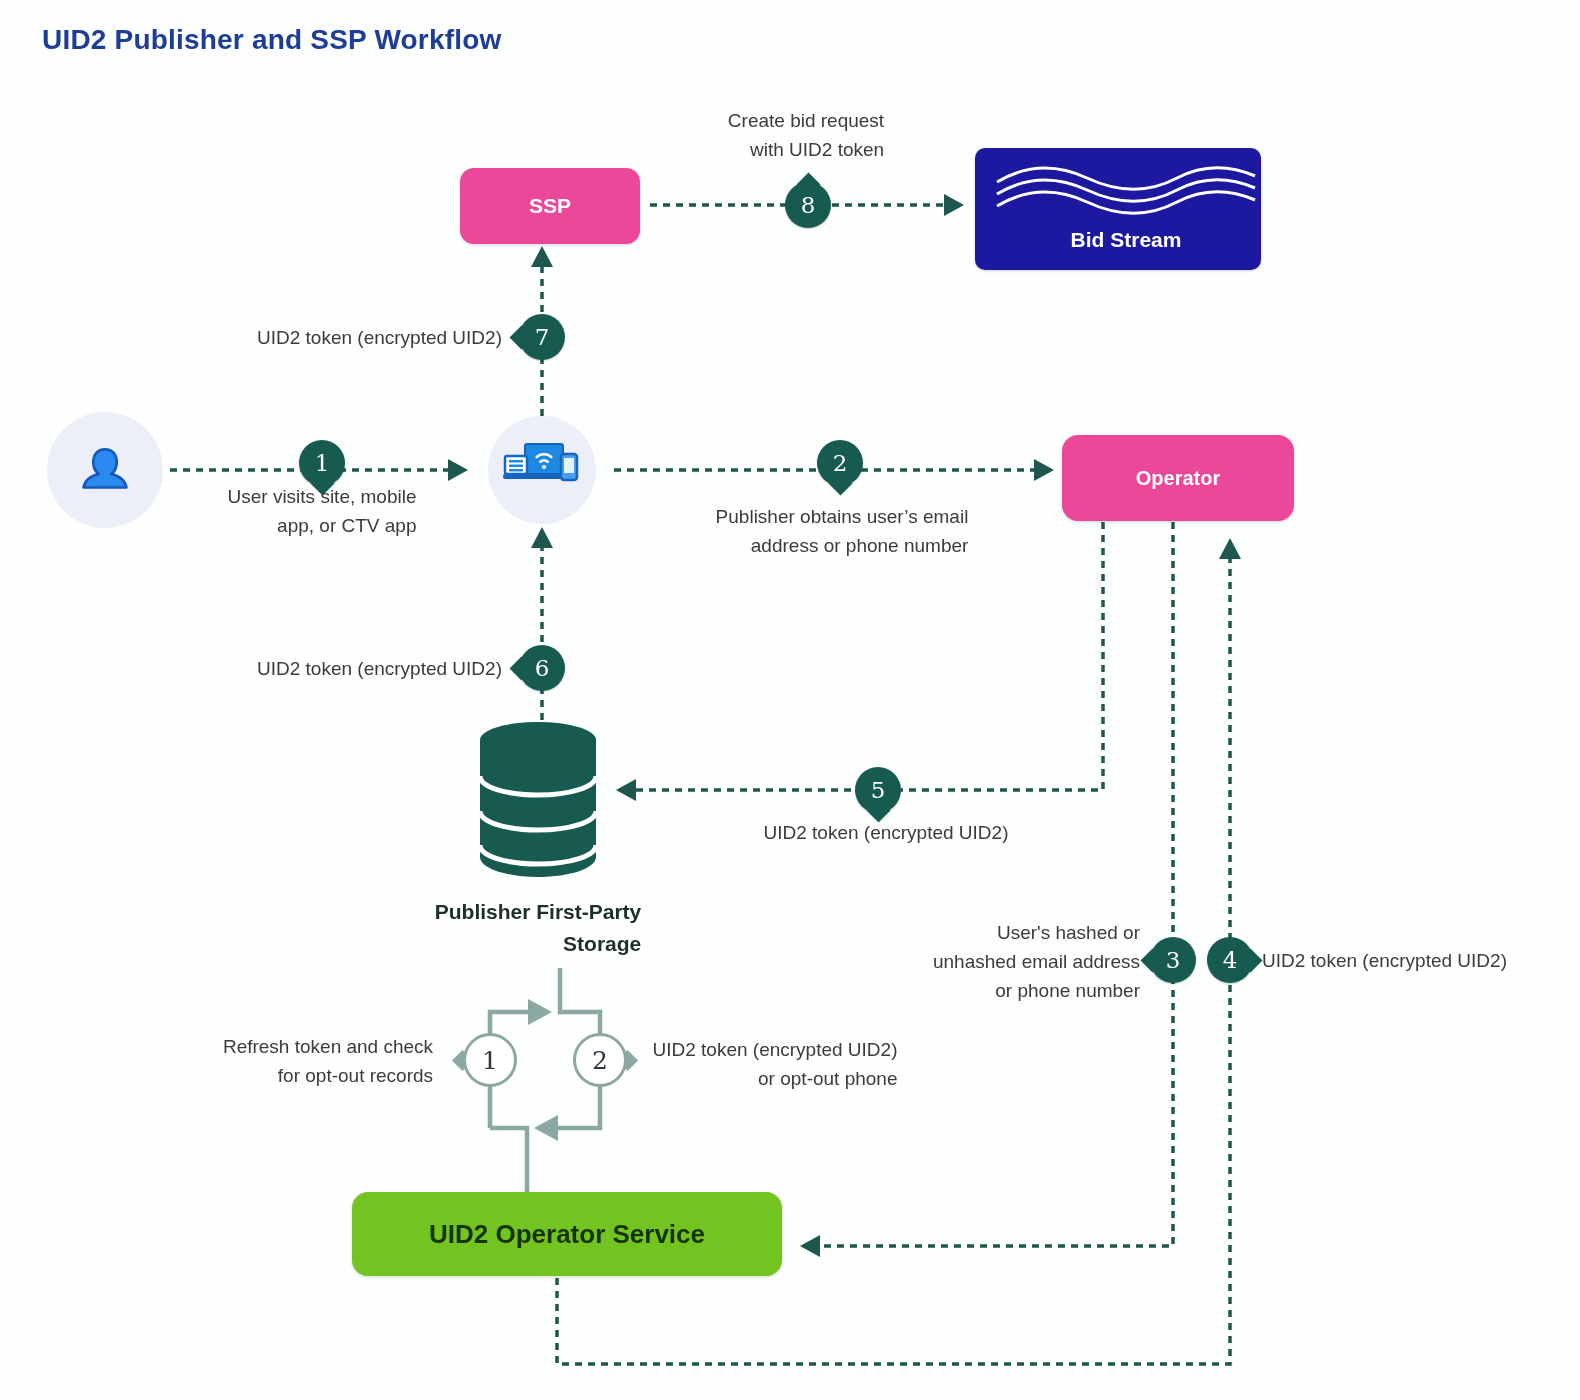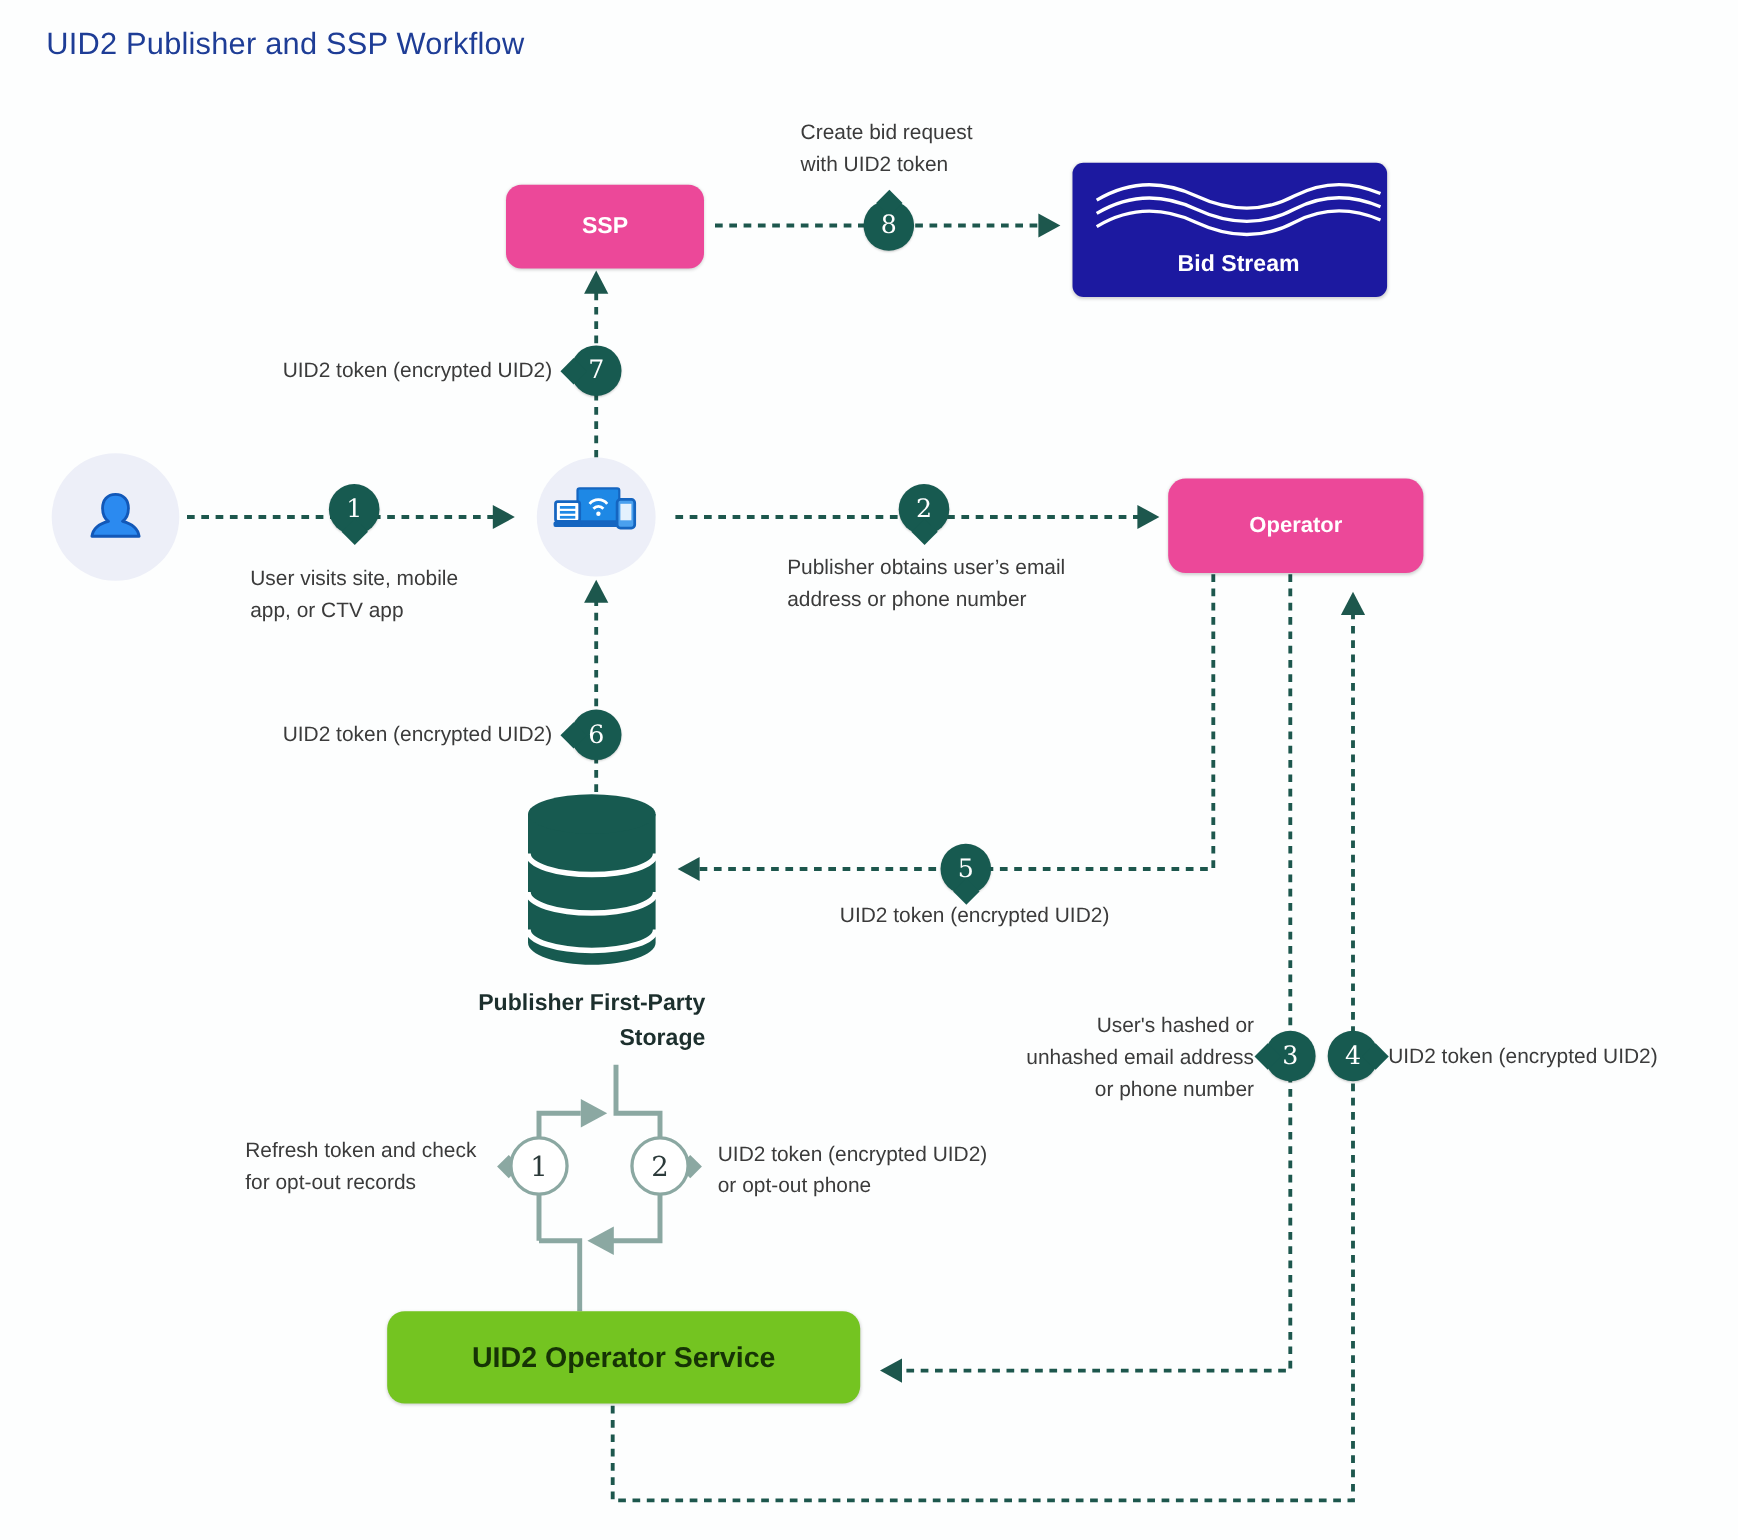--- a/index.html
+++ b/index.html
@@ -1,18 +1,18 @@
 <!DOCTYPE html>
 <html><head>
 <meta charset="utf-8">
 <style>
   html,body{margin:0;padding:0;background:#ffffff;}
   .stage{position:relative;width:1580px;height:1400px;background:#fdfefe;overflow:hidden;
          font-family:"Liberation Sans",sans-serif;}
-  .title{position:absolute;left:42px;top:24px;font-size:28px;font-weight:normal;color:#1e3d96;letter-spacing:.2px;}
+  .title{position:absolute;left:42px;top:24px;font-size:28px;font-weight:bold;color:#1e3d96;letter-spacing:.2px;}
 
   
   .node{position:absolute;display:flex;align-items:center;justify-content:center;
         color:#fff;font-weight:bold;font-size:21px;border-radius:14px;box-shadow:0 1px 3px rgba(0,0,0,.18);}
   .teal{background:#ec4899;}
   .navy{background:#1c19a0;flex-direction:column;justify-content:flex-start;padding-left:16px;}
   .green{background:#74c421;color:#163305;font-size:26px;border-radius:16px;}
 
   
   .icircle{position:absolute;border-radius:50%;background:#edeff8;display:flex;align-items:center;justify-content:center;}
@@ -26,21 +26,21 @@
   .pin::after{content:"";position:absolute;width:17px;height:17px;background:inherit;transform:rotate(45deg);}
   .pin span{position:relative;z-index:1;color:#fff;font-family:"DejaVu Serif",serif;font-size:23px;line-height:1;}
   .tail-down::after{bottom:-6px;left:50%;margin-left:-8.5px;}
   .tail-up::after{top:-6px;left:50%;margin-left:-8.5px;}
   .tail-left::after{left:-6px;top:50%;margin-top:-8.5px;}
   .tail-right::after{right:-6px;top:50%;margin-top:-8.5px;}
 
   
   .lbl{position:absolute;font-size:19px;line-height:29px;color:#3b3b3b;}
   .lbl span{display:block;}
-  .center{text-align:left;transform:translateX(-50%);}
+  .center{text-align:right;transform:translateX(-50%);}
   .rightal{text-align:right;}
   .storage-label{position:absolute;font-size:21px;font-weight:bold;color:#1c2f2d;text-align:right;
                  transform:translateX(-50%);line-height:32px;}
 
   
   .loop-tip{position:absolute;width:15px;height:15px;background:#8ba8a2;transform:rotate(45deg);}
   .loop-circle{position:absolute;width:48px;height:48px;border-radius:50%;background:#fff;border:3px solid #8ba8a2;
                display:flex;align-items:center;justify-content:center;
                font-family:"DejaVu Serif",serif;font-size:25px;color:#2c3a3a;}
 </style>
@@ -174,21 +174,21 @@
 
   <div class="lbl center" style="left:806px;top:106px;">
     <span>Create bid request</span>
     <span>with UID2 token</span>
   </div>
 
   <div class="lbl rightal" style="right:1078px;top:323px;">
     <span>UID2 token (encrypted UID2)</span>
   </div>
 
-  <div class="lbl center" style="left:322px;top:512px;">
+  <div class="lbl center" style="left:322px;top:482px;">
     <span>User visits site, mobile</span>
     <span>app, or CTV app</span>
   </div>
 
   <div class="lbl center" style="left:842px;top:502px;">
     <span>Publisher obtains user’s email</span>
     <span>address or phone number</span>
   </div>
 
   <div class="lbl rightal" style="right:1078px;top:654px;">

